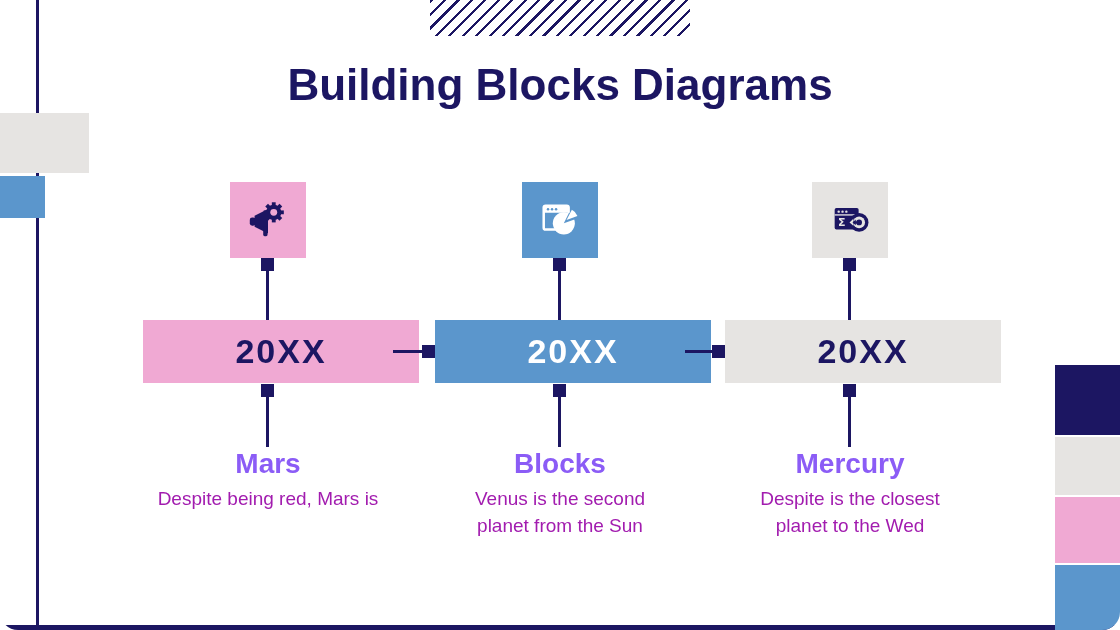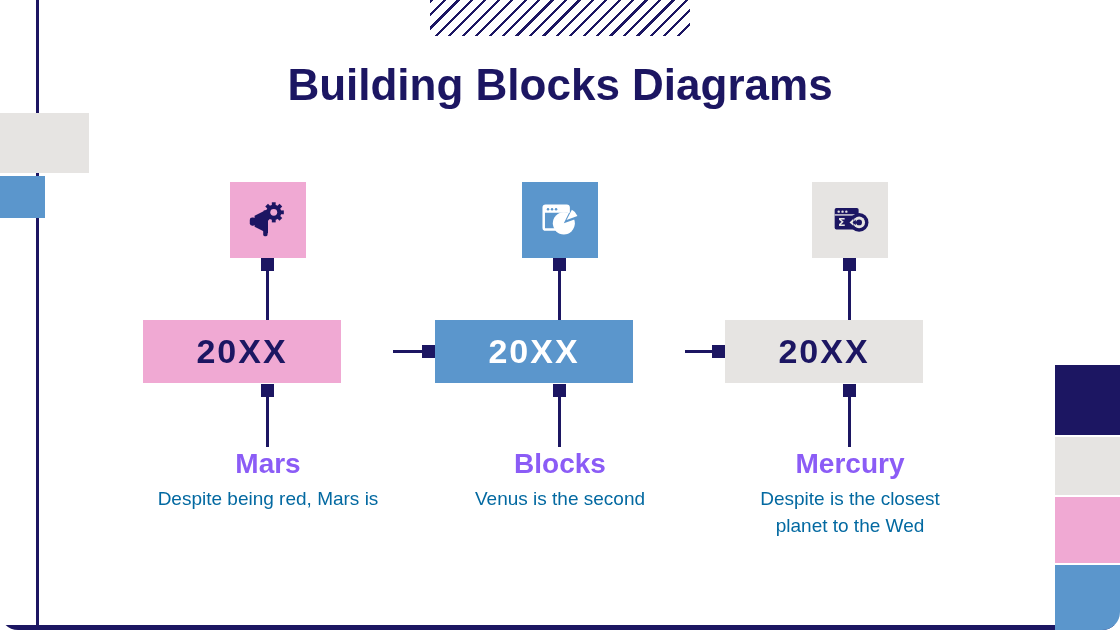--- a/index.html
+++ b/index.html
@@ -25,27 +25,27 @@
   
   .col{top:182px;width:250px;height:378px;}
   .col.c1{left:143px;} .col.c2{left:435px;} .col.c3{left:725px;}
   .tile{left:87px;top:0;width:76px;height:76px;display:flex;align-items:center;justify-content:center;}
   .pink-bg{background:#F0A9D3;} .blue-bg{background:#5B96CC;} .gray-bg{background:#E6E4E2;}
   .csq{width:13px;height:13px;background:#1C1662;left:118px;}
   .csq.a{top:76px;} .csq.b{top:202px;}
   .cline{width:3px;background:#1C1662;left:123px;}
   .cline.a{top:89px;height:49px;} .cline.b{top:215px;height:50px;}
   .bar{
-    left:0;top:138px;width:198px;height:63px;
+    left:0;top:138px;width:276px;height:63px;
     display:flex;align-items:center;justify-content:center;
     font-size:34px;font-weight:bold;letter-spacing:2px;color:#1C1662;
   }
   .bar.blue-bg{color:#FFFFFF;}
   .pname{left:0;top:266px;width:250px;text-align:center;font-size:28px;font-weight:bold;color:#8b5cf6;}
-  .pdesc{left:0;top:303px;width:250px;text-align:center;font-size:19px;line-height:27px;color:#0369a1;}
+  .pdesc{left:0;top:303px;width:250px;text-align:center;font-size:19px;line-height:27px;color:#a21caf;}
   .pdesc span{display:block;}
   
   .hline{height:3px;background:#1C1662;top:350px;}
   .hl1{left:393px;width:29px;} .hl2{left:685px;width:27px;}
   .hsq{width:13px;height:13px;background:#1C1662;top:345px;}
   .hs1{left:422px;} .hs2{left:712px;}
   
   .swatch{left:1055px;width:65px;}
   .sw-navy{top:365px;height:70px;background:#1C1662;}
   .sw-gray{top:437px;height:58px;background:#E6E4E2;}
@@ -114,20 +114,21 @@
     <div class="abs csq a"></div>
     <div class="abs cline a"></div>
     <div class="abs bar blue-bg">
       <span>20XX</span>
     </div>
     <div class="abs csq b"></div>
     <div class="abs cline b"></div>
     <div class="abs pname">Blocks</div>
     <div class="abs pdesc">
       <span>Venus is the second</span>
+      <span>planet from the Sun</span>
     </div>
   </div>
 
   <div class="abs col c3">
     <div class="abs tile gray-bg">
       <svg width="46" height="46" viewBox="0 0 48 48">
         <rect x="8" y="11.5" width="25" height="22.5" rx="1.8" fill="#1C1662"></rect>
         <circle cx="12.2" cy="15.3" r="1.25" fill="#E6E4E2"></circle>
         <circle cx="16.2" cy="15.3" r="1.25" fill="#E6E4E2"></circle>
         <circle cx="20.2" cy="15.3" r="1.25" fill="#E6E4E2"></circle>

